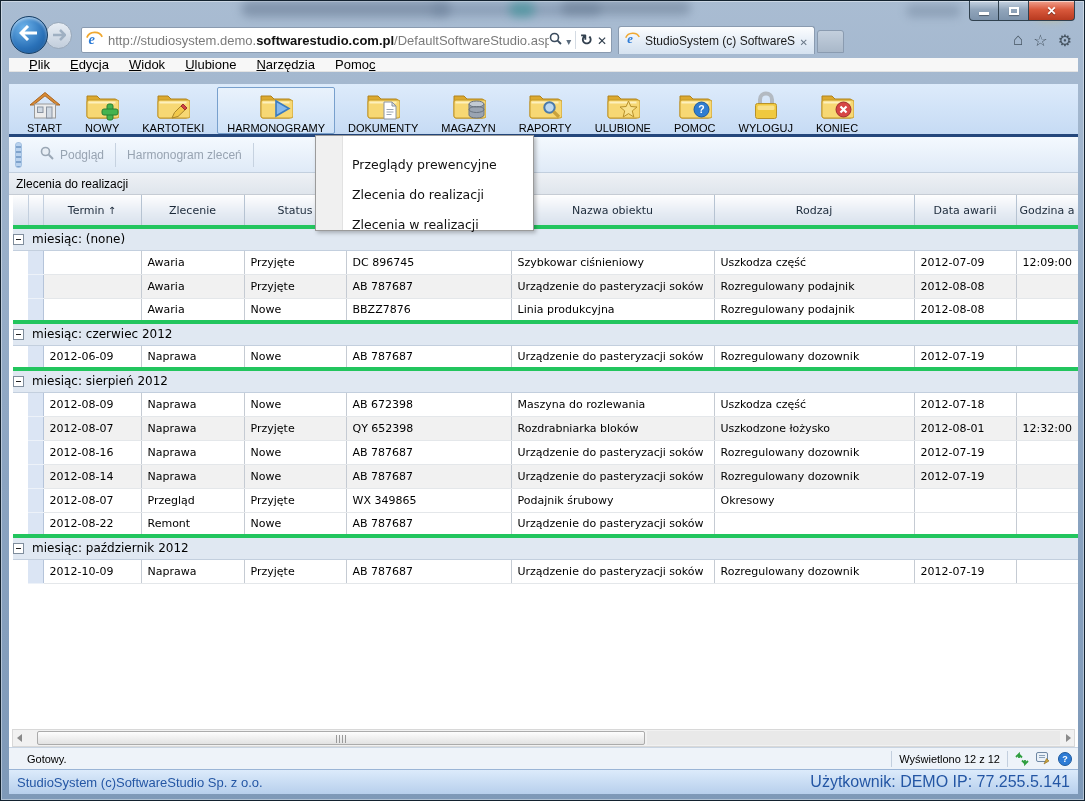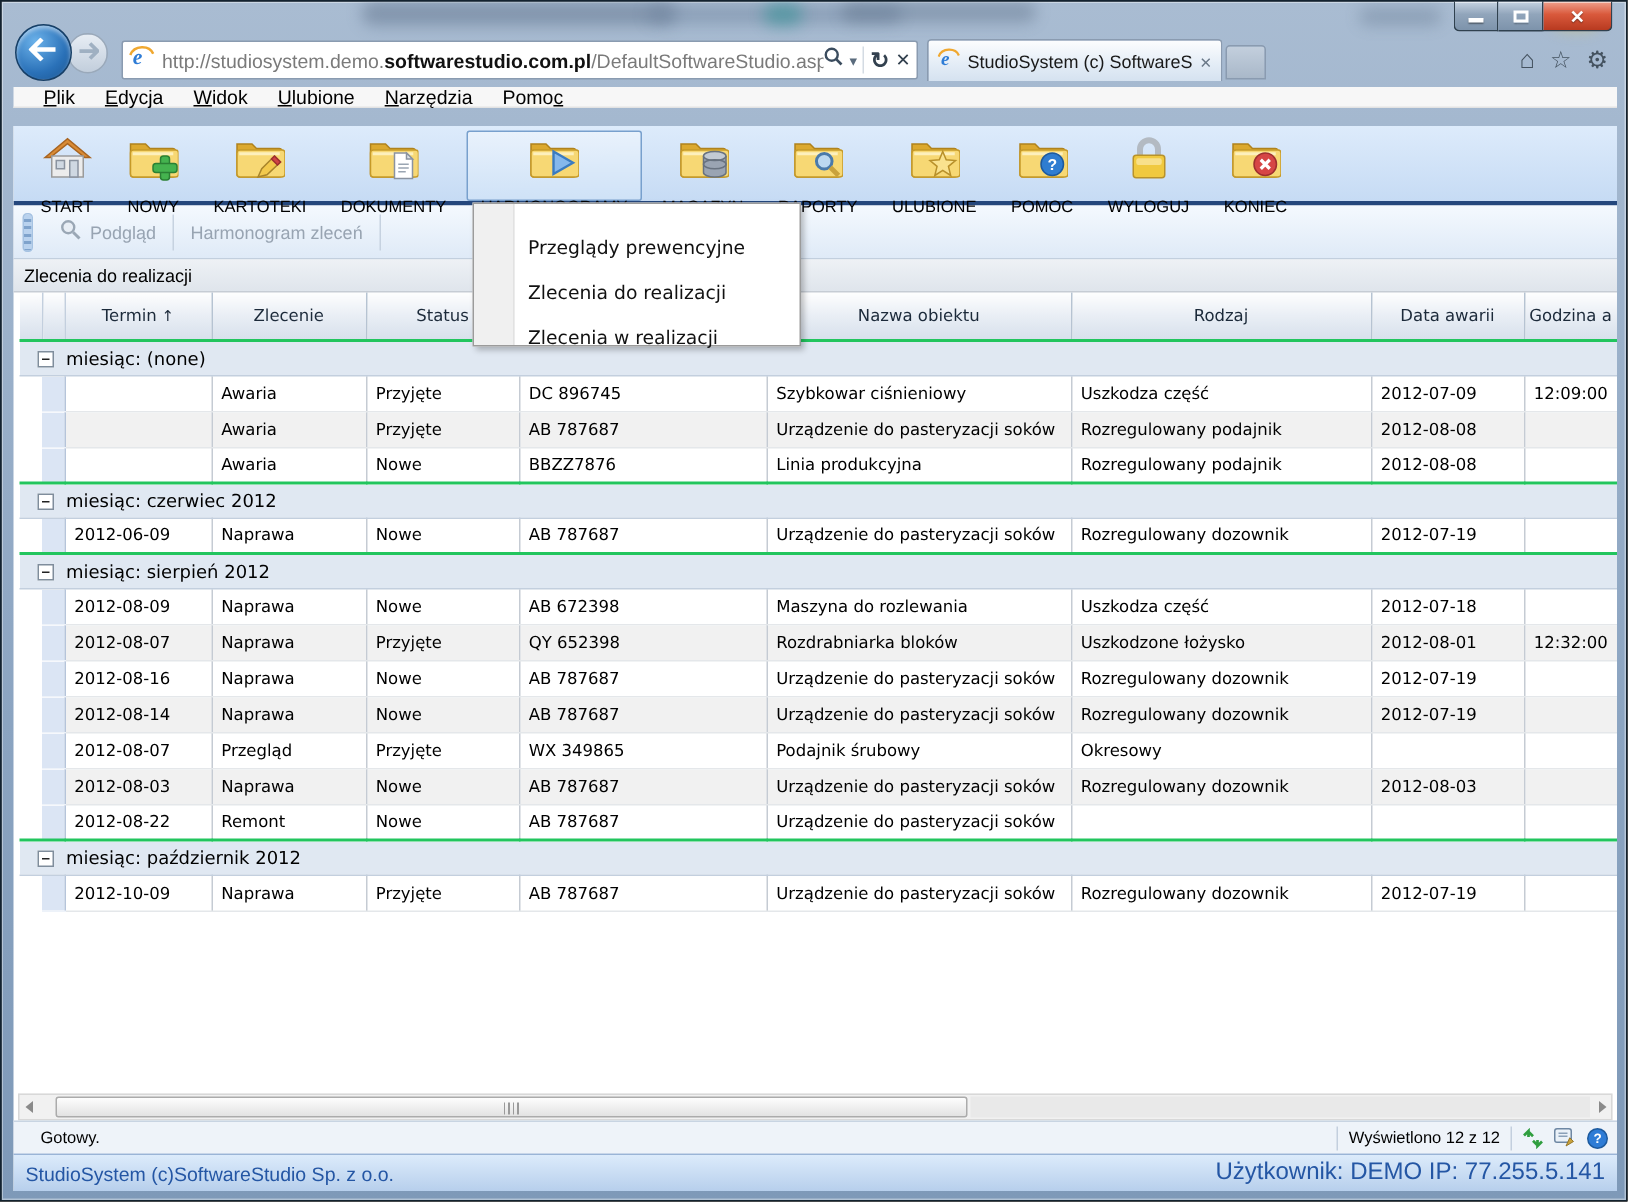--- a/index.html
+++ b/index.html
@@ -66,21 +66,21 @@
   .menu-item .u{text-decoration:underline;}
 
   
   .viewport{position:absolute;top:83px;left:8px;width:1069px;height:710px;background:#fff;overflow:hidden;}
 
   .toolbar{height:53px;background:linear-gradient(#ddebfb,#c6dbf4);border-bottom:3px solid #24477c;
     display:flex;align-items:stretch;padding:3px 0 0 8px;}
   .tb-item{display:flex;flex-direction:column;align-items:center;justify-content:flex-start;
     padding:2px 9px 1px;margin-right:3px;border:1px solid transparent;border-radius:2px;}
   .tb-item.selected{background:linear-gradient(#e9f2fc,#cfe2f7);border:1px solid #78a0cd;}
-  .tb-label{font-size:11px;color:#000;margin-top:11px;white-space:nowrap;}
+  .tb-label{font-size:11px;color:#000;margin-top:1px;white-space:nowrap;}
   .tb-icon{height:31px;display:flex;align-items:center;}
 
   .subtoolbar{height:36px;background:linear-gradient(#f4f9fe,#dfeaf7);border-bottom:1px solid #c2cfde;
     display:flex;align-items:center;padding-left:4px;}
   .grip{width:7px;height:26px;margin:0 7px 0 2px;border-radius:3px;background:
     repeating-linear-gradient(#b9d2ee 0 3px,#7fa3cc 3px 5px);border:1px solid #a5c2e2;}
   .sub-btn{display:flex;align-items:center;gap:6px;color:#98a4b2;font-size:12px;padding:0 11px;height:26px;}
   .sub-sep{width:1px;height:24px;background:#c6d2e0;}
 
   .section-title{height:22px;background:linear-gradient(#eef1f5,#dfe5ec);border-bottom:1px solid #c6ccd4;
@@ -92,22 +92,22 @@
   table.grid th{height:32px;font-weight:normal;font-size:11px;color:#1c2a3a;
     background:linear-gradient(#fefefe,#e9eef5 50%,#d8e1ec);
     border-right:1px solid #b6c3d2;border-bottom:1px solid #93a5ba;text-align:center;overflow:hidden;white-space:nowrap;}
   table.grid th.narrow{border-right:1px solid #c3cfde;}
   .sort-arrow{font-size:10px;}
   td{height:24px;overflow:hidden;white-space:nowrap;}
   td.c{border-right:1px solid #c5cbd3;border-bottom:1px solid #e4e7ea;padding:0 6px;background:#fff;}
   tr.alt td.c{background:#f1f1f1;}
   td.ind{background:#fff;border:none;}
   td.rh{background:#dbe5f4;border-right:1px solid #b5c4da;border-bottom:1px solid #edf2f9;}
-  tr.group td{height:23px;background:#e0e8f2;border-top:2px solid #22c55e;border-bottom:1px solid #c3cfde;
-    font-size:12px;padding-left:12px;margin-left:34px;}
+  tr.group td{height:23px;background:#e0e8f2;border-top:4px solid #22c55e;border-bottom:1px solid #c3cfde;
+    font-size:12px;padding-left:0;margin-left:34px;}
   .minus{display:inline-block;width:11px;height:11px;background:#fff;border:1px solid #7f8d9c;
     vertical-align:middle;position:relative;margin-right:8px;}
   .minus::before{content:"";position:absolute;left:2px;top:4px;width:5px;height:1px;background:#222;}
   td.col-g{text-align:right;margin-top:29px;}
 
   
   .hscroll{position:absolute;left:3px;right:3px;bottom:47px;height:18px;background:#f1f1f1;
     border:1px solid #d8d8d8;display:flex;align-items:center;}
   .sb-arrow{width:12px;height:100%;display:flex;align-items:center;justify-content:center;}
   .tri-l{width:0;height:0;border-top:4px solid transparent;border-bottom:4px solid transparent;border-right:5px solid #8a8a8a;}
@@ -260,47 +260,47 @@
   <path d="M2 12 a2 2 0 0 1 2 -2 h28 a2 2 0 0 1 2 2 v14 a2 2 0 0 1 -2 2 H4 a2 2 0 0 1 -2 -2 z" fill="#f7d874" stroke="#c69a28"></path>
   <path d="M3.5 12.5 h27 " stroke="#fdf0bd" stroke-width="2"></path>
               <g transform="translate(15,12)">
                 <path d="M1 16 L3.5 10.5 L12 2 L16 6 L7 14.5 z" fill="#f2c94c" stroke="#a8842a"></path>
                 <path d="M12 2 L16 6 L14 8 L10 4 z" fill="#d04545" stroke="#9e2f2f"></path>
               </g>
             </svg>
           </span>
           <span class="tb-label">KARTOTEKI</span>
         </div>
+        <div class="tb-item selected">
+          <span class="tb-icon">
+            <svg width="34" height="31" viewBox="0 0 34 31">
+  <path d="M2 6 h10 l3 3 h15 a2 2 0 0 1 2 2 v15 a2 2 0 0 1 -2 2 H4 a2 2 0 0 1 -2 -2 z" fill="#dca92f" stroke="#b0821c"></path>
+  <path d="M2 12 a2 2 0 0 1 2 -2 h28 a2 2 0 0 1 2 2 v14 a2 2 0 0 1 -2 2 H4 a2 2 0 0 1 -2 -2 z" fill="#f7d874" stroke="#c69a28"></path>
+  <path d="M3.5 12.5 h27 " stroke="#fdf0bd" stroke-width="2"></path>
+              <g transform="translate(15,10)">
+                <path d="M2 1 L15 8.5 L2 16 z" fill="#85b8ec" stroke="#3a7bc0" stroke-width="1.6"></path>
+              </g>
+            </svg>
+          </span>
+          <span class="tb-label">HARMONOGRAMY</span>
+        </div>
         <div class="tb-item">
           <span class="tb-icon">
             <svg width="34" height="31" viewBox="0 0 34 31">
   <path d="M2 6 h10 l3 3 h15 a2 2 0 0 1 2 2 v15 a2 2 0 0 1 -2 2 H4 a2 2 0 0 1 -2 -2 z" fill="#dca92f" stroke="#b0821c"></path>
   <path d="M2 12 a2 2 0 0 1 2 -2 h28 a2 2 0 0 1 2 2 v14 a2 2 0 0 1 -2 2 H4 a2 2 0 0 1 -2 -2 z" fill="#f7d874" stroke="#c69a28"></path>
   <path d="M3.5 12.5 h27 " stroke="#fdf0bd" stroke-width="2"></path>
               <g transform="translate(18,12)">
                 <path d="M0 0 h8 l4 4 v13 h-12 z" fill="#fff" stroke="#8a93a0"></path>
                 <path d="M8 0 l4 4 h-4 z" fill="#dfe4ea" stroke="#8a93a0"></path>
                 <path d="M2.5 7.5 h7 M2.5 10 h7 M2.5 12.5 h5" stroke="#9aa5b2" stroke-width="1"></path>
               </g>
             </svg>
           </span>
           <span class="tb-label">DOKUMENTY</span>
-        </div>
-        <div class="tb-item selected">
-          <span class="tb-icon">
-            <svg width="34" height="31" viewBox="0 0 34 31">
-  <path d="M2 6 h10 l3 3 h15 a2 2 0 0 1 2 2 v15 a2 2 0 0 1 -2 2 H4 a2 2 0 0 1 -2 -2 z" fill="#dca92f" stroke="#b0821c"></path>
-  <path d="M2 12 a2 2 0 0 1 2 -2 h28 a2 2 0 0 1 2 2 v14 a2 2 0 0 1 -2 2 H4 a2 2 0 0 1 -2 -2 z" fill="#f7d874" stroke="#c69a28"></path>
-  <path d="M3.5 12.5 h27 " stroke="#fdf0bd" stroke-width="2"></path>
-              <g transform="translate(15,10)">
-                <path d="M2 1 L15 8.5 L2 16 z" fill="#85b8ec" stroke="#3a7bc0" stroke-width="1.6"></path>
-              </g>
-            </svg>
-          </span>
-          <span class="tb-label">HARMONOGRAMY</span>
         </div>
         <div class="tb-item">
           <span class="tb-icon">
             <svg width="34" height="31" viewBox="0 0 34 31">
   <path d="M2 6 h10 l3 3 h15 a2 2 0 0 1 2 2 v15 a2 2 0 0 1 -2 2 H4 a2 2 0 0 1 -2 -2 z" fill="#dca92f" stroke="#b0821c"></path>
   <path d="M2 12 a2 2 0 0 1 2 -2 h28 a2 2 0 0 1 2 2 v14 a2 2 0 0 1 -2 2 H4 a2 2 0 0 1 -2 -2 z" fill="#f7d874" stroke="#c69a28"></path>
   <path d="M3.5 12.5 h27 " stroke="#fdf0bd" stroke-width="2"></path>
               <g transform="translate(17,11)">
                 <path d="M0 3 v11 a7.5 3 0 0 0 15 0 v-11" fill="#9aa4b2" stroke="#68727f"></path>
                 <ellipse cx="7.5" cy="3" rx="7.5" ry="3" fill="#c2cad4" stroke="#68727f"></ellipse>
@@ -535,32 +535,20 @@
             <td class="rh"></td>
             <td class="c">2012-08-07</td>
             <td class="c">Przegląd</td>
             <td class="c">Przyjęte</td>
             <td class="c">WX 349865</td>
             <td class="c">Podajnik śrubowy</td>
             <td class="c">Okresowy</td>
             <td class="c"></td>
             <td class="c col-g"></td>
           </tr>
-          <tr class="alt">
-            <td class="ind"></td>
-            <td class="rh"></td>
-            <td class="c">2012-08-03</td>
-            <td class="c">Naprawa</td>
-            <td class="c">Nowe</td>
-            <td class="c">AB 787687</td>
-            <td class="c">Urządzenie do pasteryzacji soków</td>
-            <td class="c">Rozregulowany dozownik</td>
-            <td class="c">2012-08-03</td>
-            <td class="c col-g"></td>
-          </tr>
           <tr>
             <td class="ind"></td>
             <td class="rh"></td>
             <td class="c">2012-08-22</td>
             <td class="c">Remont</td>
             <td class="c">Nowe</td>
             <td class="c">AB 787687</td>
             <td class="c">Urządzenie do pasteryzacji soków</td>
             <td class="c"></td>
             <td class="c"></td>

